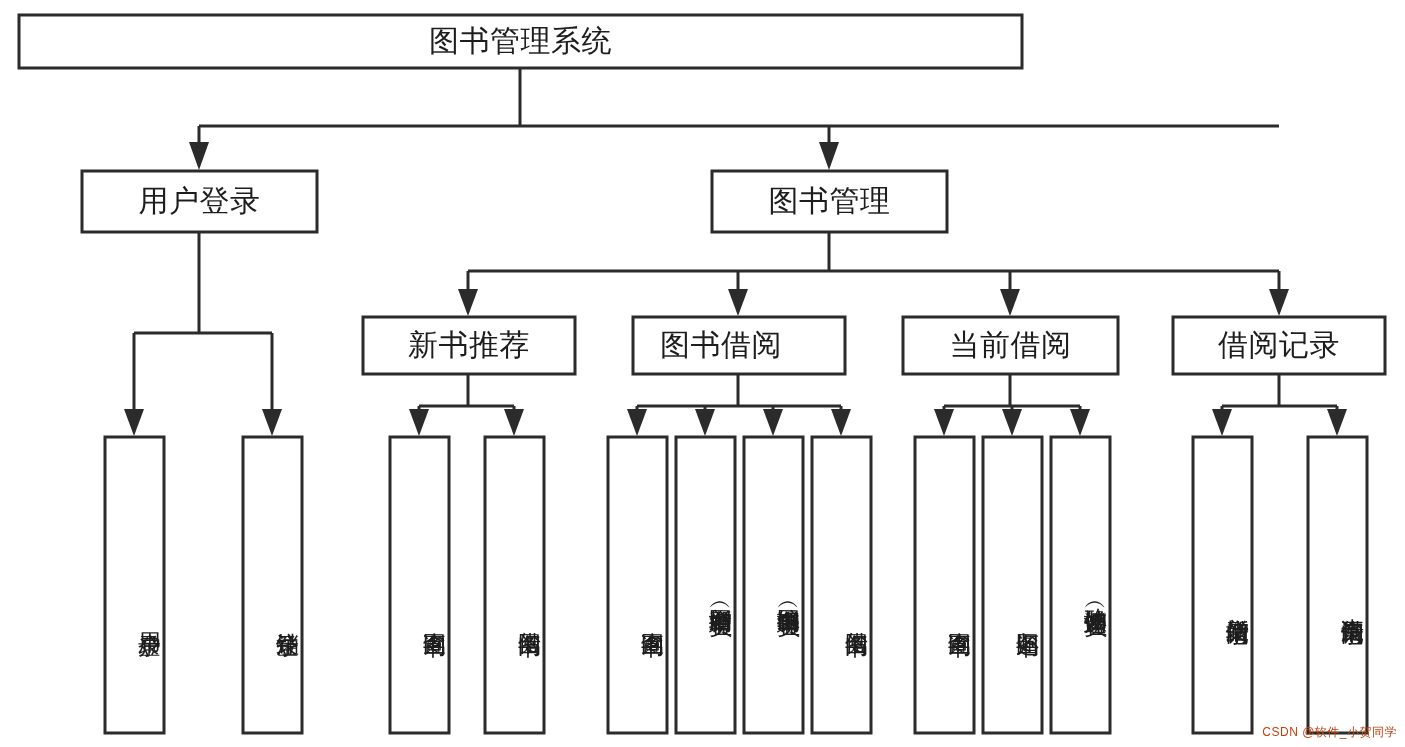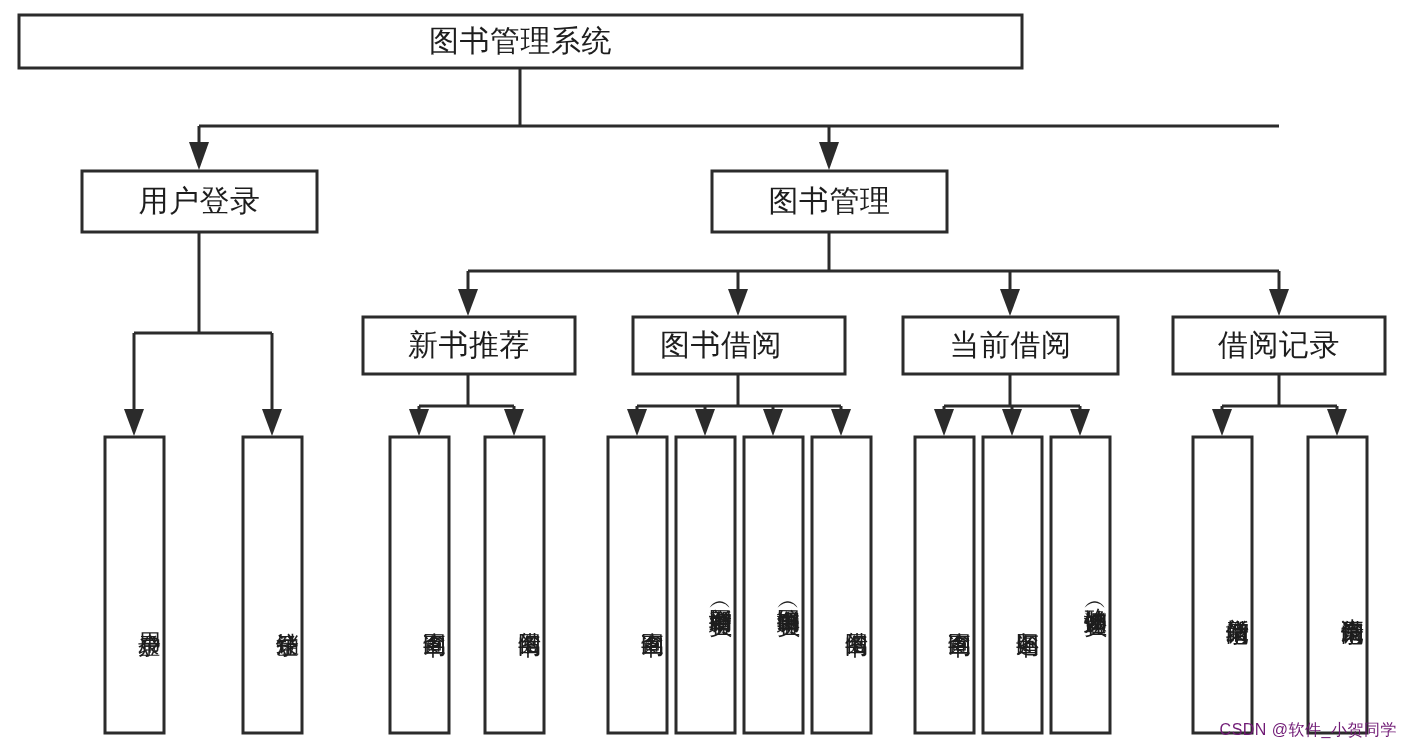--- a/index.html
+++ b/index.html
@@ -69,22 +69,22 @@
     box-sizing: border-box;
     pointer-events: none;
   }
   .node-label-v.pad-big { padding-top: 62px; }
   .node-label-v.pad-mid { padding-top: 36px; }
   .node-label-v.pad-sm  { padding-top: 18px; }
   #watermark {
     position: absolute;
     right: 8px;
     bottom: 6px;
-    font-size: 16px;
-    color: #701a75;
+    font-size: 12px;
+    color: #c2410c;
     letter-spacing: 0.5px;
     white-space: nowrap;
     user-select: none;
   }
 </style>
 </head>
 <body>
 
 <div id="diagram-root">
 

